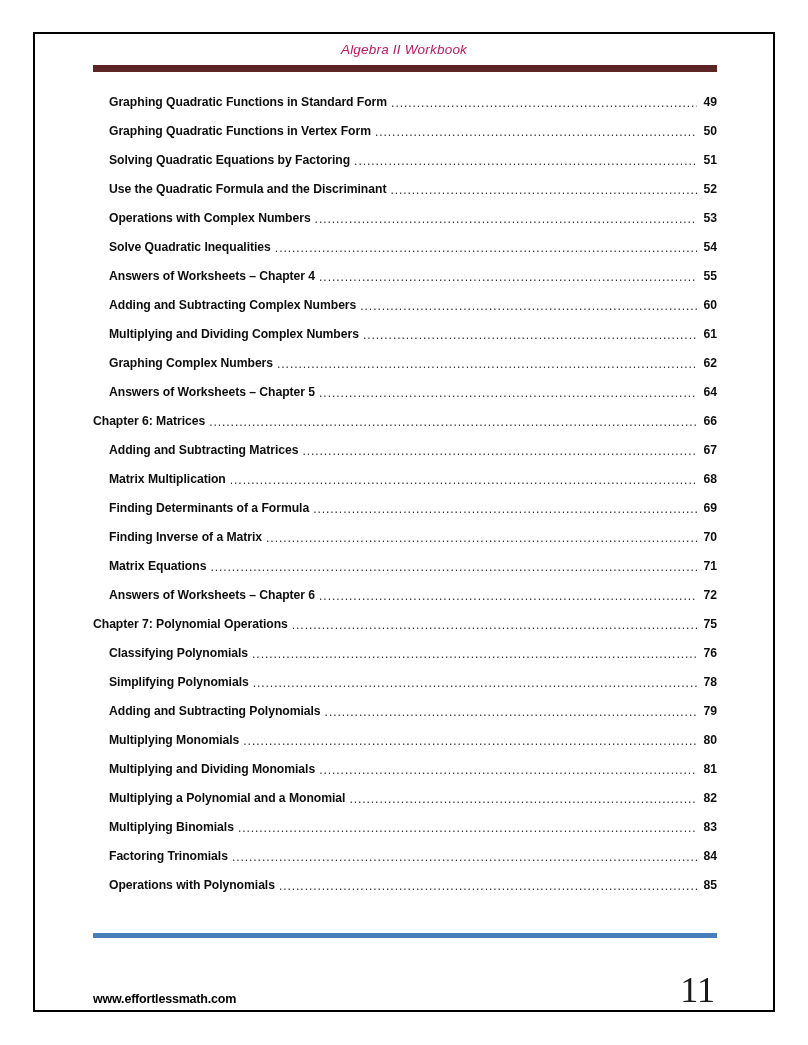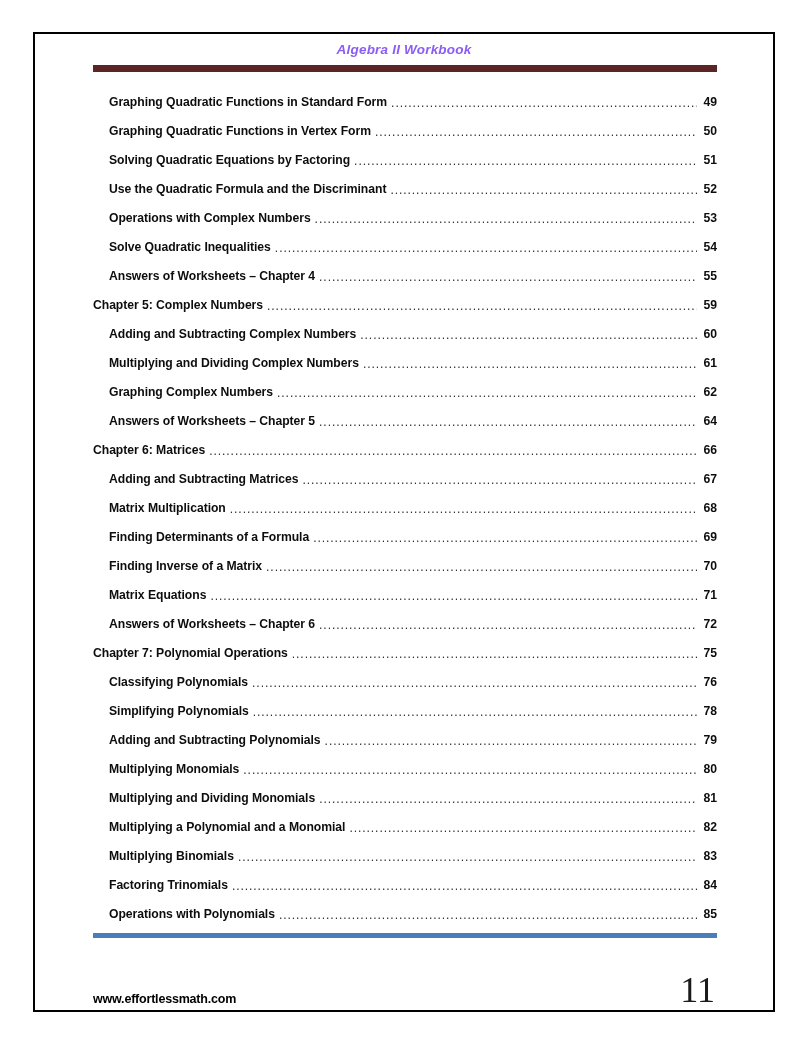--- a/index.html
+++ b/index.html
@@ -34,24 +34,24 @@
     width: 100%;
     height: 40px;
   }
   .header-title {
     position: absolute;
     left: 0;
     top: 8px;
     width: 100%;
     text-align: center;
     font-size: 13.5px;
-    font-weight: bold;
+    font-weight: normal;
     font-style: italic;
     letter-spacing: 0.2px;
-    color: #8b5cf6;
+    color: #be185d;
   }
   .header-rule {
     position: absolute;
     left: 58px;
     top: 31px;
     width: 624px;
     height: 7px;
     background: #5B2526;
   }
 
@@ -185,25 +185,20 @@
       <div class="toc-row level-sub">
         <span class="toc-title">Solve Quadratic Inequalities</span>
         <span class="toc-leader"></span>
         <span class="toc-page">54</span>
       </div>
       <div class="toc-row level-sub">
         <span class="toc-title">Answers of Worksheets – Chapter 4</span>
         <span class="toc-leader"></span>
         <span class="toc-page">55</span>
       </div>
-      <div class="toc-row level-chapter">
-        <span class="toc-title">Chapter 5: Complex Numbers</span>
-        <span class="toc-leader"></span>
-        <span class="toc-page">59</span>
-      </div>
       <div class="toc-row level-sub">
         <span class="toc-title">Adding and Subtracting Complex Numbers</span>
         <span class="toc-leader"></span>
         <span class="toc-page">60</span>
       </div>
       <div class="toc-row level-sub">
         <span class="toc-title">Multiplying and Dividing Complex Numbers</span>
         <span class="toc-leader"></span>
         <span class="toc-page">61</span>
       </div>

